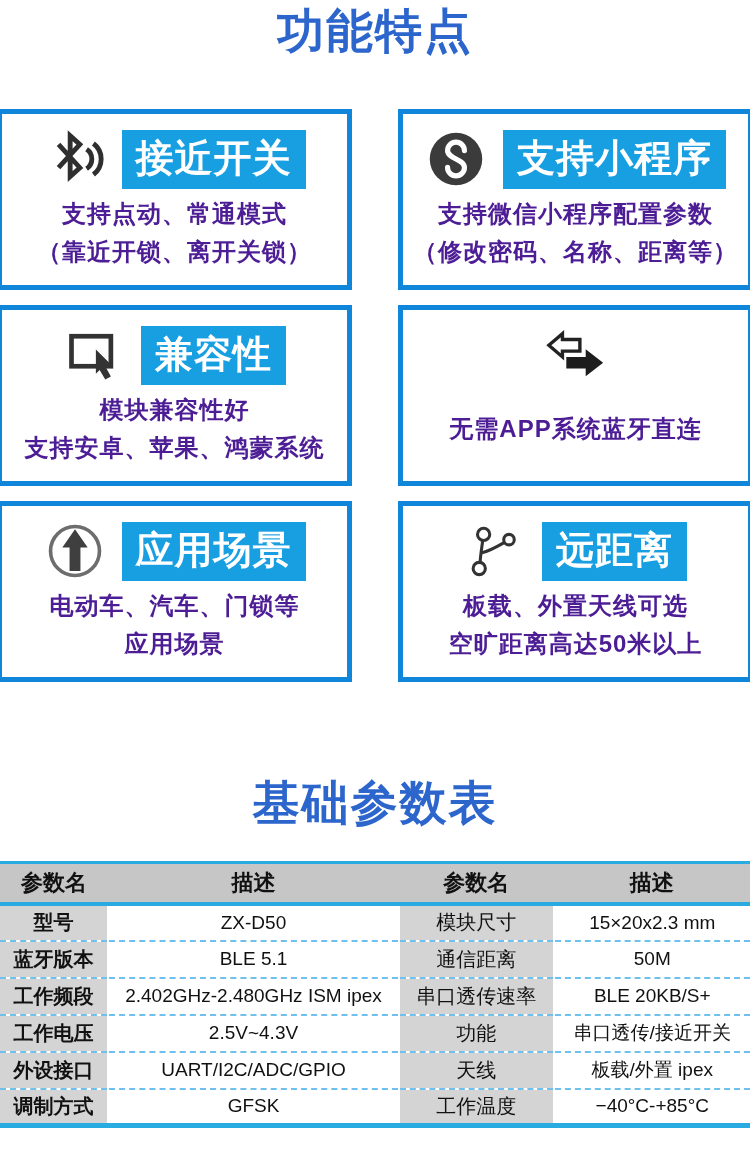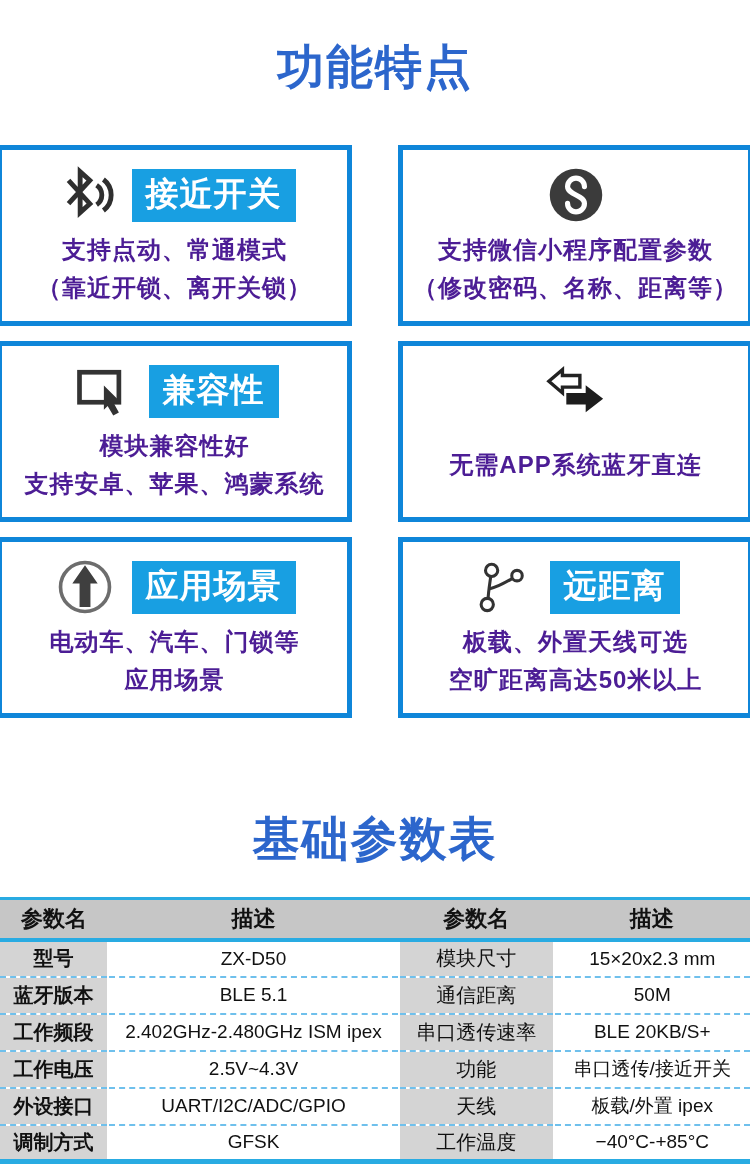--- a/index.html
+++ b/index.html
@@ -10,21 +10,21 @@
     overflow:hidden;
     position:relative;
   }
   .page-title {
     text-align:center;
     font-size:47px;
     font-weight:bold;
     color:#2c66cc;
     letter-spacing:2px;
   }
-  #features-title { padding-top:36px; }
+  #features-title { }
   #params-title   { margin-top:90px; }
 
   .feature-grid {
     margin:46px -3px 0 -3px;
     display:grid;
     grid-template-columns:1fr 1fr;
     column-gap:46px;
     row-gap:15px;
   }
   .feature-box {
@@ -43,21 +43,21 @@
     min-height:62px;
   }
   .feature-icon {
     width:62px; height:62px;
     display:flex; align-items:center; justify-content:center;
     flex:0 0 auto;
   }
   .feature-badge {
     background:#189fe2;
     color:#fff;
-    font-size:33px;
+    font-size:38px;
     font-weight:bold;
     padding:3px 14px 5px 14px;
     letter-spacing:1px;
     white-space:nowrap;
   }
   .feature-body {
     flex:1;
     display:flex;
     flex-direction:column;
     justify-content:center;
@@ -136,20 +136,21 @@
   </div>
 
   <div class="feature-box">
     <div class="feature-head">
       <span class="feature-icon">
         <svg viewBox="0 0 64 64" width="60" height="60">
           <circle cx="32" cy="32" r="28" fill="#3b3b3b"></circle>
           <path d="M41 23 a9 9 0 0 0 -18 0 c0 9 18 9 18 18 a9 9 0 0 1 -18 0" fill="none" stroke="#fff" stroke-width="5.5" stroke-linecap="round"></path>
         </svg>
       </span>
+      <span class="feature-badge">支持小程序</span>
     </div>
     <div class="feature-body">
       <div>支持微信小程序配置参数</div>
       <div>（修改密码、名称、距离等）</div>
     </div>
   </div>
 
   <div class="feature-box">
     <div class="feature-head">
       <span class="feature-icon">

